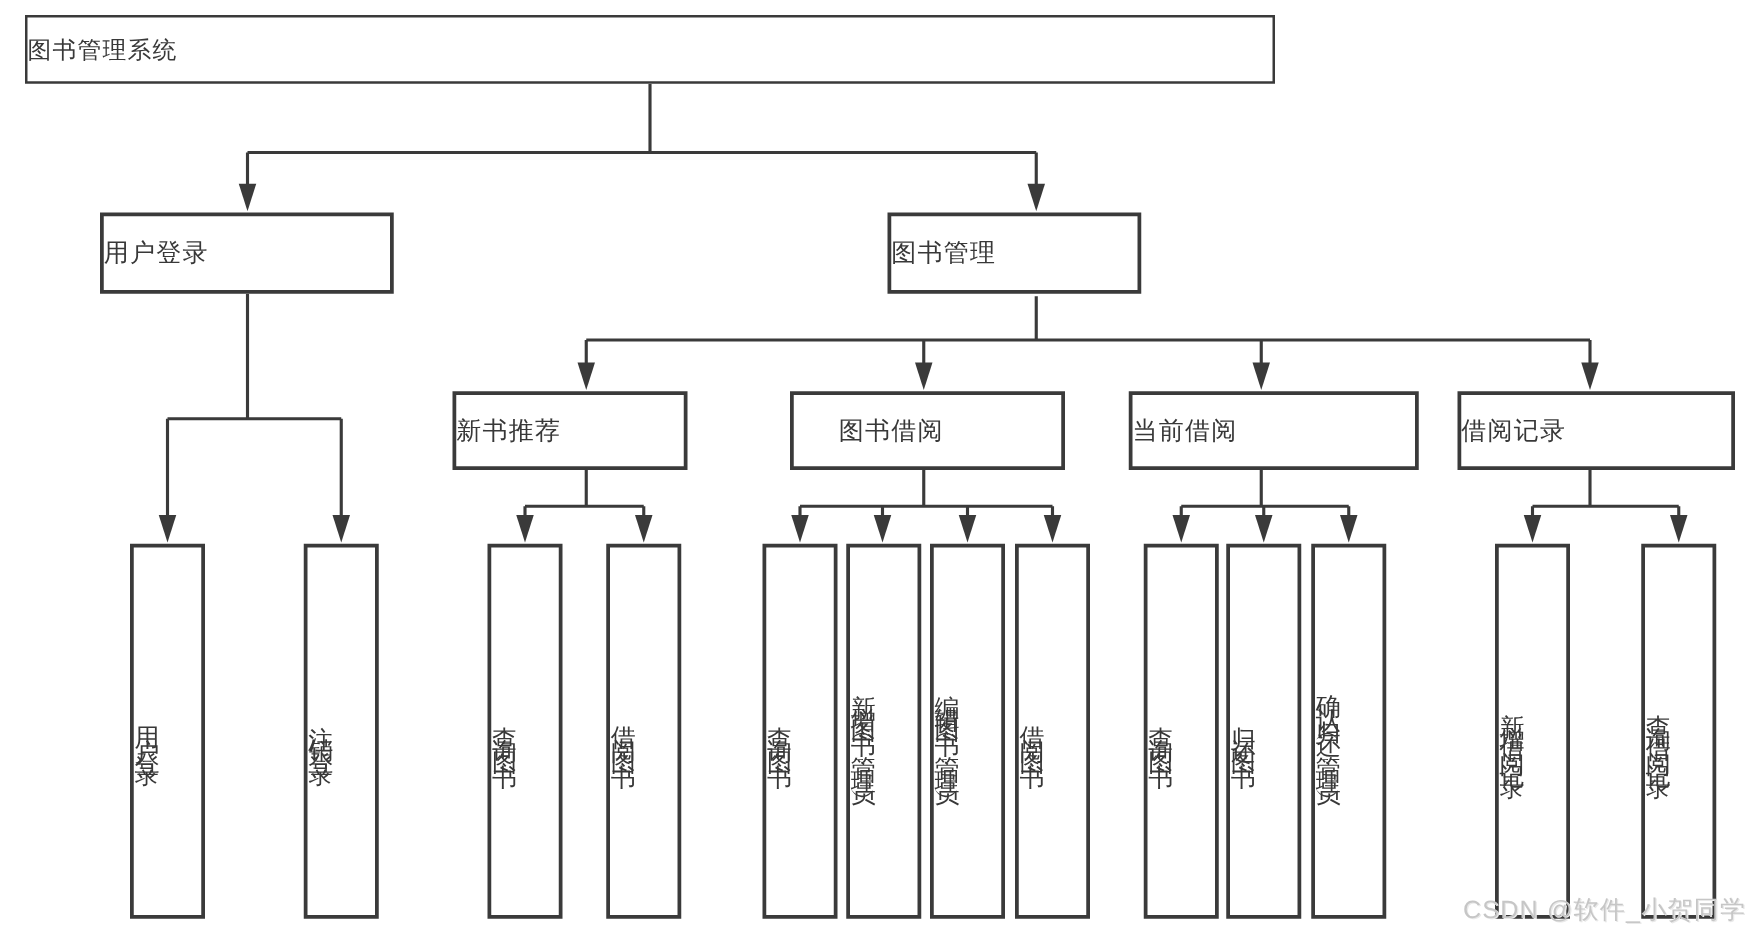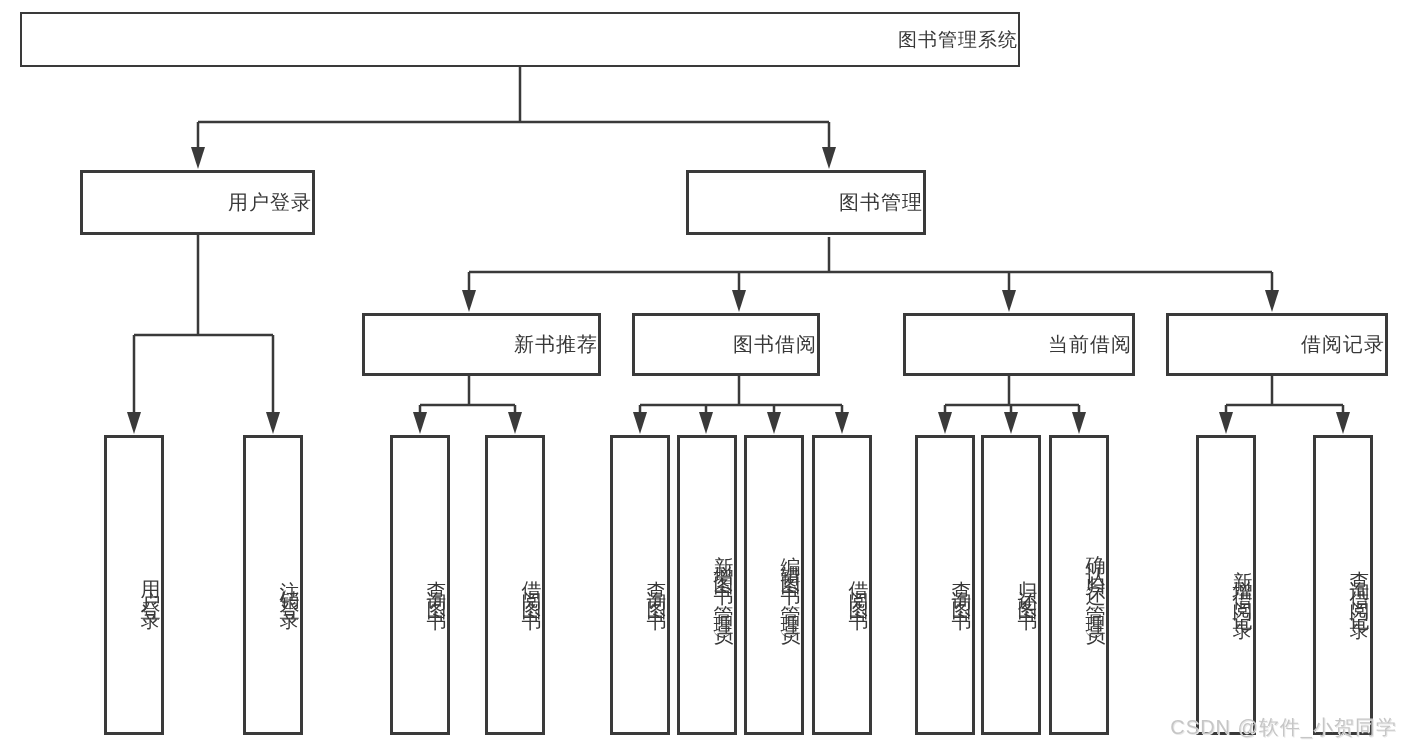--- a/index.html
+++ b/index.html
@@ -3,21 +3,21 @@
 <meta charset="utf-8">
 <style>
   html,body{margin:0;padding:0;background:#ffffff;}
   .stage{
     position:relative;width:1405px;height:747px;background:#ffffff;overflow:hidden;
     font-family:"Liberation Sans", sans-serif;color:#383838;
   }
   .edges{position:absolute;left:0;top:0;z-index:1;}
   .node{
     position:absolute;z-index:2;background:#ffffff;border:3px solid #3a3a3a;
-    display:flex;align-items:center;justify-content:flex-end;box-sizing:border-box;
+    display:flex;align-items:center;justify-content:flex-start;box-sizing:border-box;
   }
   .root-box{left:20px;top:12px;width:1000px;height:55px;border-width:2px;}
   .root-box span{font-size:19px;letter-spacing:1px;}
   .lvl2{top:170px;height:65px;}
   .lvl2 span,.lvl3 span{font-size:20px;letter-spacing:1px;}
   .lvl3{top:313px;height:63px;}
   .leaf{top:435px;width:60px;height:300px;}
   .vtext{
     writing-mode:vertical-rl;text-orientation:mixed;
     font-size:20px;letter-spacing:10px;line-height:1;white-space:nowrap;
@@ -73,28 +73,28 @@
     </g>
   </svg>
 
   <div class="node root-box">
     <span>图书管理系统</span>
   </div>
 
   <div class="node lvl2" style="left:80px;width:235px;">
     <span>用户登录</span>
   </div>
-  <div class="node lvl2" style="left:686px;width:240px;font-family:Liberation Mono, monospace;">
+  <div class="node lvl2" style="left:710px;width:203px;font-family:Liberation Mono, monospace;">
     <span>图书管理</span>
   </div>
 
-  <div class="node lvl3" style="left:362px;width:239px;padding-left:11px;">
+  <div class="node lvl3" style="left:362px;width:188px;">
     <span>新书推荐</span>
   </div>
-  <div class="node lvl3" style="left:632px;width:188px;">
+  <div class="node lvl3" style="left:632px;width:220px;padding-left:36px;">
     <span>图书借阅</span>
   </div>
   <div class="node lvl3" style="left:903px;width:232px;">
     <span>当前借阅</span>
   </div>
   <div class="node lvl3" style="left:1166px;width:222px;">
     <span>借阅记录</span>
   </div>
 
   <div class="node leaf" style="left:104px;">

